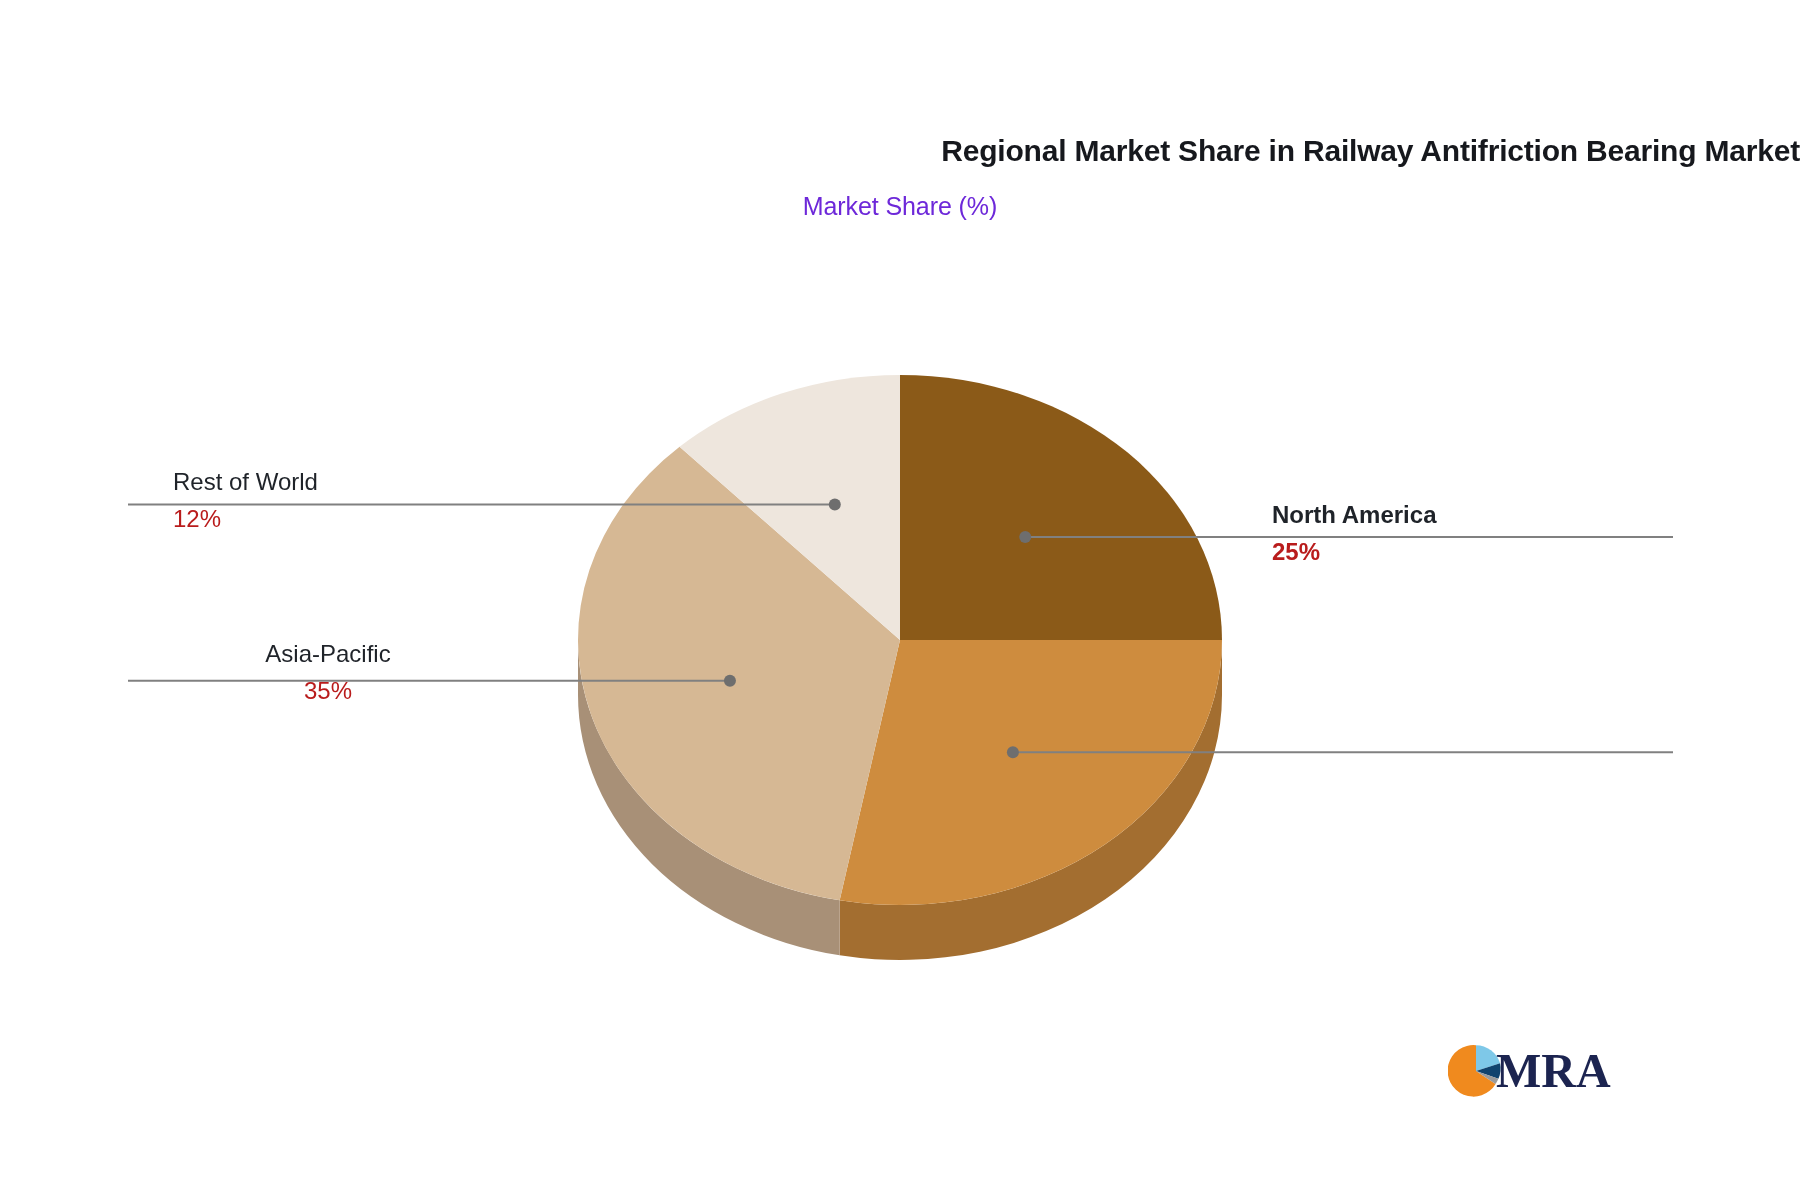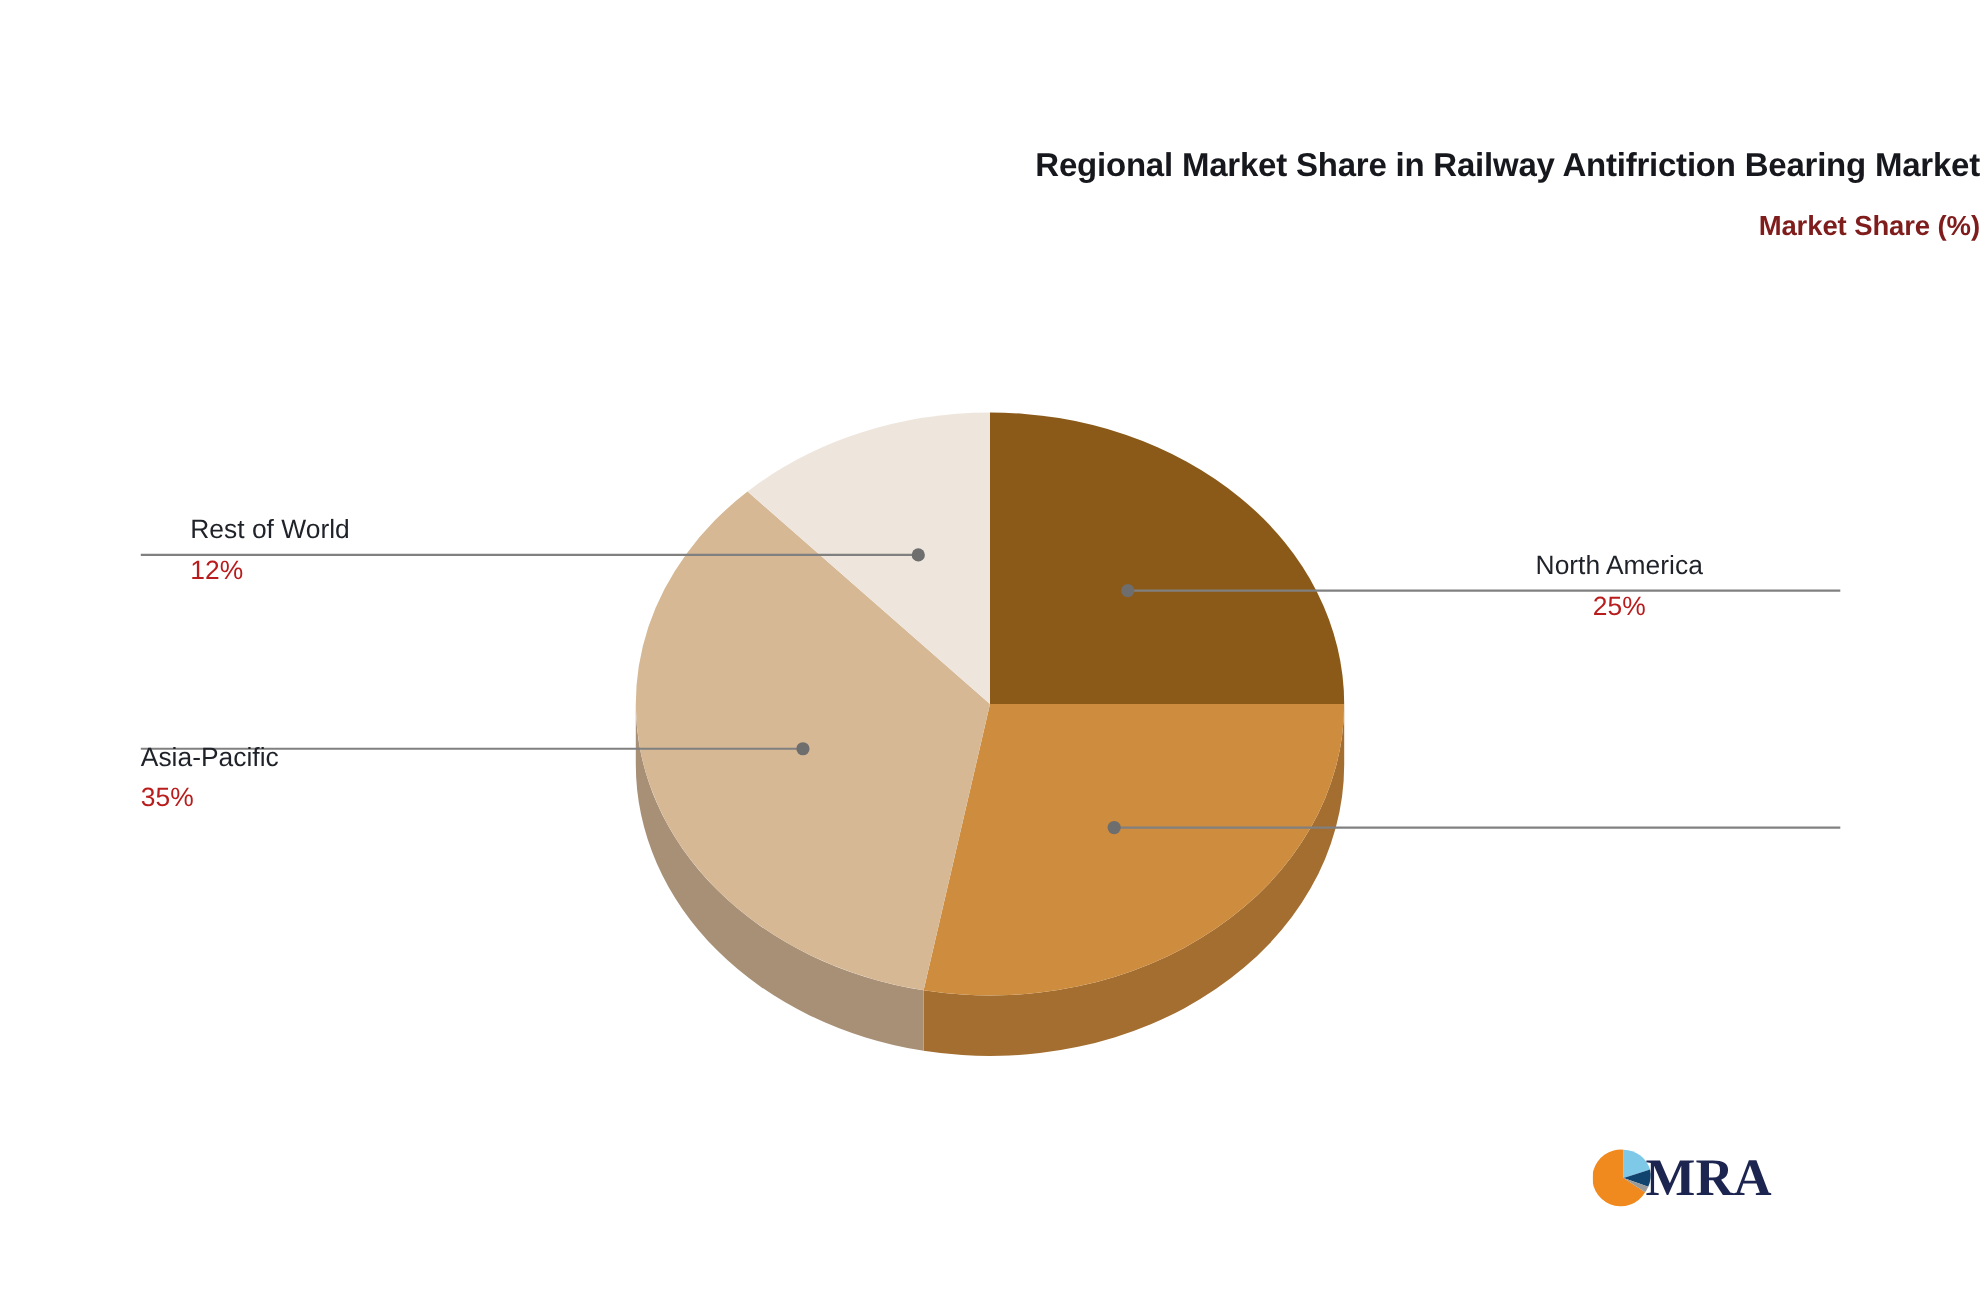--- a/index.html
+++ b/index.html
@@ -33,24 +33,24 @@
     font-weight: bold;
     color: #16181d;
     letter-spacing: -0.2px;
     white-space: nowrap;
   }
   #chart-subtitle {
     position: absolute;
     left: 0;
     top: 192px;
     width: 1800px;
-    text-align: right;
+    text-align: center;
     font-size: 25px;
-    font-weight: bold;
-    color: #7f1d1d;
+    font-weight: normal;
+    color: #6d28d9;
     letter-spacing: -0.1px;
     white-space: nowrap;
   }
 
   
   #pie-svg {
     position: absolute;
     left: 0;
     top: 0;
     width: 1800px;
@@ -69,21 +69,21 @@
     white-space: nowrap;
   }
   .callout .val {
     font-size: 24px;
     color: #b91c1c;
     line-height: 30px;
     padding-top: 7px;
     white-space: nowrap;
   }
   .callout.left  { text-align: left;  }
-  .callout.right { text-align: center; }
+  .callout.right { text-align: left; font-weight: bold; }
 
   #callout-rest-of-world  { left: 128px;  top: 422px; margin-left: 45px; }
   #callout-asia-pacific   { left: 128px;  top: 654px; }
   #callout-north-america  { left: 1272px; top: 460px; }
   #callout-europe         { left: 1272px; top: 745px; }
 
   
   #logo {
     position: absolute;
     left: 1448px;
@@ -144,21 +144,21 @@
         <circle cx="729.9319882666134" cy="680.6629537052177" r="6"></circle>
         <circle cx="834.8051417195434" cy="504.4850771817874" r="6"></circle>
       </g>
   </svg>
 
   <div class="callout left" id="callout-rest-of-world" style="top: 467.485px;">
     <div class="cat">Rest of World</div>
     <div class="val">12%</div>
   </div>
 
-  <div class="callout left" id="callout-asia-pacific" style="top: 674px;">
+  <div class="callout left" id="callout-asia-pacific" style="top: 639px; text-align: center;">
     <div class="cat">Asia-Pacific</div>
     <div class="val">35%</div>
   </div>
 
   <div class="callout right" id="callout-north-america" style="top: 499.939px;">
     <div class="cat">North America</div>
     <div class="val">25%</div>
   </div>
 
 

